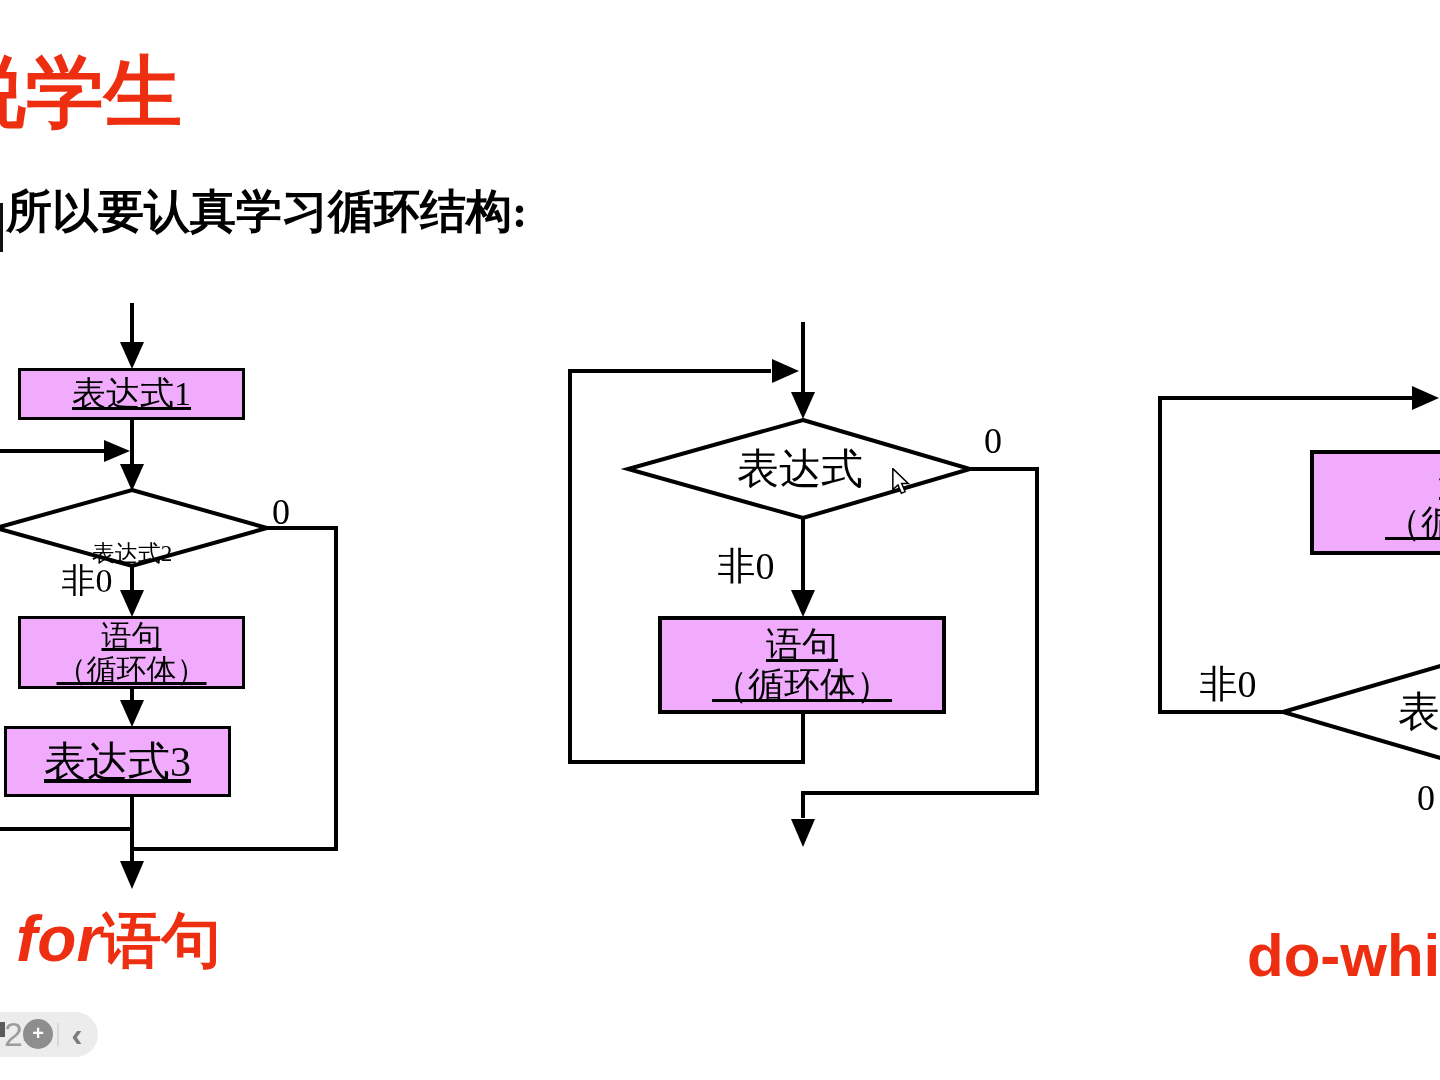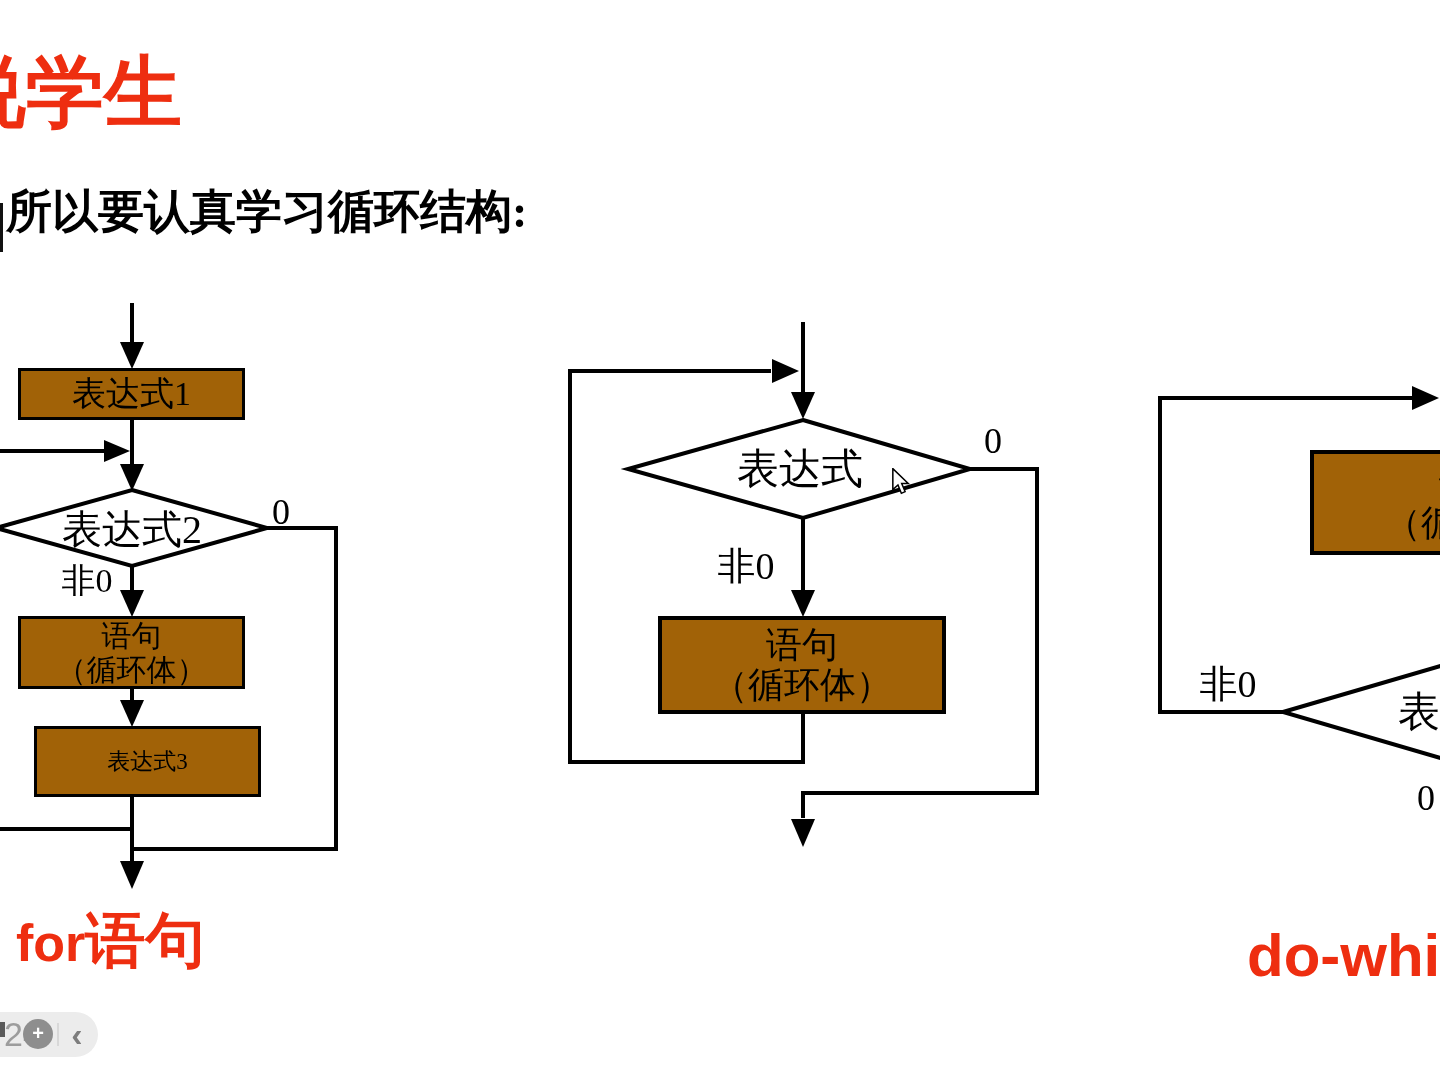--- a/index.html
+++ b/index.html
@@ -21,33 +21,33 @@
     position: absolute; left: 6px; top: 188px;
     font-size: 46px; font-weight: bold; color: var(--ink);
     white-space: nowrap; line-height: 1.05;
   }
   .glyph-sliver { position: absolute; background: #111; }
   svg.lines { position: absolute; left: 0; top: 0; pointer-events: none; }
   svg.lines path { stroke: var(--ink); stroke-width: 4; fill: none; }
   svg.lines polygon.head { fill: var(--ink); stroke: none; }
   svg.lines polygon.diamond { fill: #ffffff; stroke: var(--ink); stroke-width: 4; }
   .fc-box {
-    position: absolute; background: #a16207; border: 3px solid var(--ink);
+    position: absolute; background: #f0abfc; border: 3px solid var(--ink);
     display: flex; flex-direction: column; align-items: center; justify-content: center;
-    text-align: center; color: var(--ink); white-space: nowrap;
+    text-align: center; color: var(--ink); white-space: nowrap; text-decoration: underline;
   }
   .fc-box.thick { border-width: 4px; }
   .fc-label {
     position: absolute; transform: translate(-50%, -50%);
     color: var(--ink); white-space: nowrap; text-align: center;
   }
   .caption {
     position: absolute; color: var(--accent); font-weight: bold; white-space: nowrap;
   }
-  .caption .en { font-family: "Liberation Sans", "DejaVu Sans", sans-serif; font-size: 52px; }
+  .caption .en { font-family: "Liberation Sans", "DejaVu Sans", sans-serif; font-size: 64px; font-style: italic; }
   .caption .cn { font-size: 60px; }
   .caption.solo { font-family: "Liberation Sans", "DejaVu Sans", sans-serif; font-size: 60px; }
   
   .pill {
     position: absolute; left: -46px; top: 1012px; width: 144px; height: 45px;
     background: #ececec; border-radius: 23px;
     font-family: "Liberation Sans", "DejaVu Sans", sans-serif;
   }
   .pill .page-num {
     position: absolute; left: 50px; top: 3px; font-size: 34px; color: #9c9c9c;
@@ -106,28 +106,28 @@
     <g>
       <path d="M1283 712 H1160 V398 H1414"></path>
       <polygon class="head" points="1439,398 1412,386 1412,410"></polygon>
       <polygon class="diamond" points="1283,712 1454,662 1625,712 1454,762"></polygon>
     </g>
   </svg>
 
   <div class="fc-box" style="left:18px;top:368px;width:221px;height:46px;font-size:34px;">
     <span>表达式1</span>
   </div>
-  <div class="fc-label" style="left:132px;top:529px;font-size:40px;">表达式2</div>
+  <div class="fc-label" style="left:132px;top:553px;font-size:23px;">表达式2</div>
   <div class="fc-label" style="left:281px;top:512px;font-size:36px;">0</div>
   <div class="fc-label" style="left:87px;top:581px;font-size:34px;">非0</div>
   <div class="fc-box" style="left:18px;top:616px;width:221px;height:67px;font-size:30px;line-height:34px;">
     <span>语句</span>
     <span>（循环体）</span>
   </div>
-  <div class="fc-box" style="left:34px;top:726px;width:221px;height:65px;font-size:23px;">
+  <div class="fc-box" style="left:4px;top:726px;width:221px;height:65px;font-size:42px;">
     <span>表达式3</span>
   </div>
   <div class="caption" style="left:16px;top:901px;">
     <span class="en">for</span><span class="cn">语句</span>
   </div>
 
   <div class="fc-label" style="left:800px;top:469px;font-size:42px;">表达式</div>
   <div class="fc-label" style="left:993px;top:441px;font-size:36px;">0</div>
   <div class="fc-label" style="left:746px;top:566px;font-size:38px;">非0</div>
   <div class="fc-box thick" style="left:658px;top:616px;width:280px;height:90px;font-size:36px;line-height:40px;">

